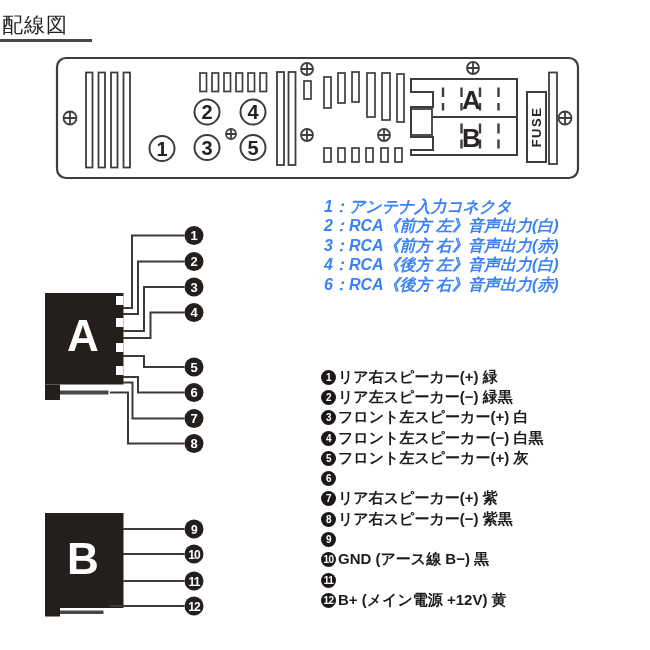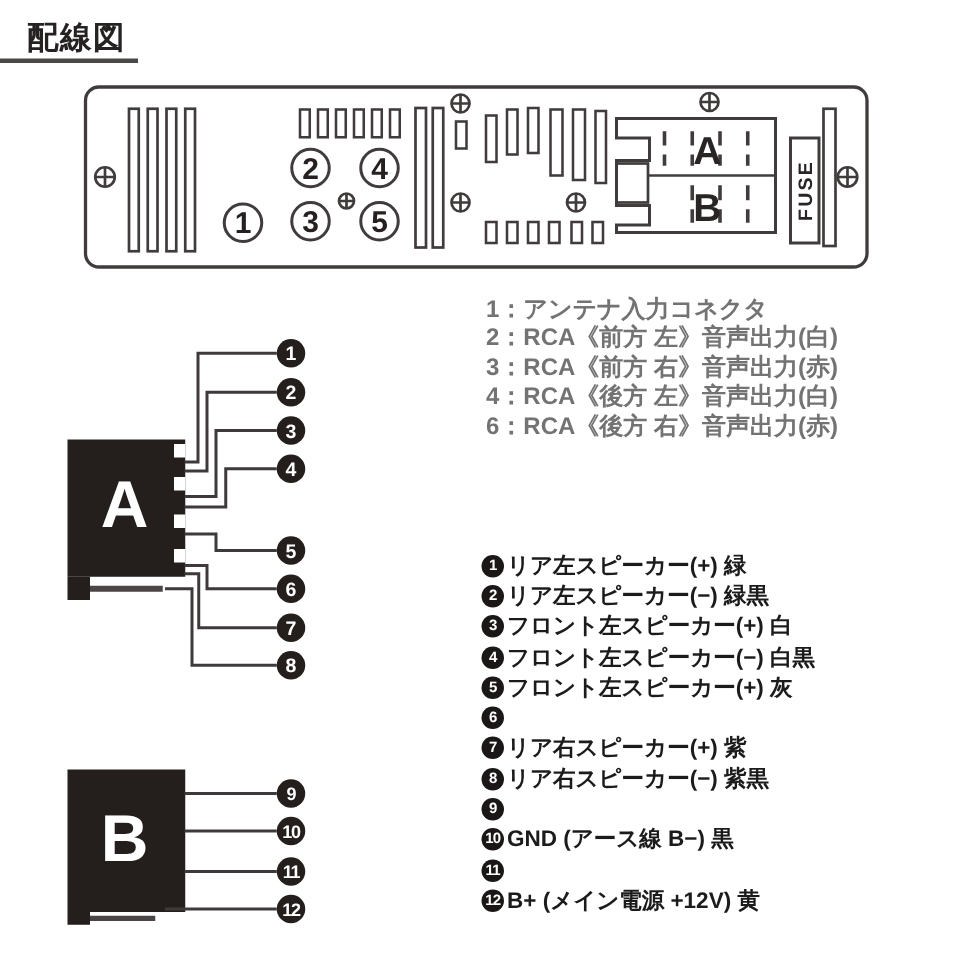--- a/index.html
+++ b/index.html
@@ -3,34 +3,35 @@
 <meta charset="utf-8">
 <style>
   html,body{margin:0;padding:0;}
   body{
     width:650px;height:650px;position:relative;background:#ffffff;
     font-family:"Liberation Sans","DejaVu Sans",sans-serif;
     color:#1b1b1b;overflow:hidden;
   }
   .abs{position:absolute;}
   #title{
-    left:18px;top:11px;font-size:21px;font-weight:bold;letter-spacing:1px;
+    left:2px;top:11px;font-size:21px;font-weight:normal;letter-spacing:1px;
     color:#262222;white-space:nowrap;
   }
   #title-underline{
     left:0;top:39px;width:92px;height:3px;background:#4c4747;
   }
   #diagram-svg{left:0;top:0;}
   
   #legend{
     left:324px;top:197px;
   }
   .legend-line{
     font-size:16px;font-weight:bold;line-height:19.4px;white-space:nowrap;
-    color:#737373;
+    color:#3b82f6;
+    font-style:italic;
   }
   
   #pin-list{
     left:321px;top:367px;
   }
   .pin-row{
     display:flex;align-items:center;height:20.3px;white-space:nowrap;
   }
   .pin-badge{
     flex:none;width:15px;height:15px;border-radius:50%;
@@ -232,21 +233,21 @@
   <div class="legend-line">1：アンテナ入力コネクタ</div>
   <div class="legend-line">2：RCA《前方 左》音声出力(白)</div>
   <div class="legend-line">3：RCA《前方 右》音声出力(赤)</div>
   <div class="legend-line">4：RCA《後方 左》音声出力(白)</div>
   <div class="legend-line">6：RCA《後方 右》音声出力(赤)</div>
 </div>
 
 <div class="abs" id="pin-list">
   <div class="pin-row">
     <span class="pin-badge">1</span>
-    <span class="pin-label">リア左スピーカー(+) 緑</span>
+    <span class="pin-label">リア右スピーカー(+) 緑</span>
   </div>
   <div class="pin-row">
     <span class="pin-badge">2</span>
     <span class="pin-label">リア左スピーカー(−) 緑黒</span>
   </div>
   <div class="pin-row">
     <span class="pin-badge">3</span>
     <span class="pin-label">フロント左スピーカー(+) 白</span>
   </div>
   <div class="pin-row">

